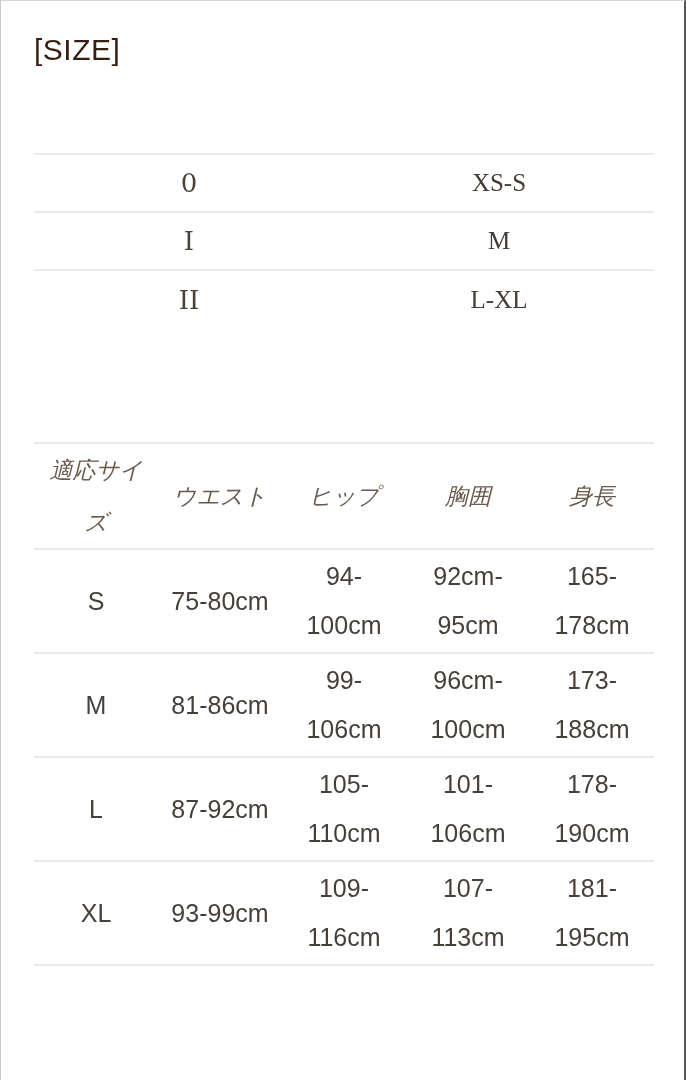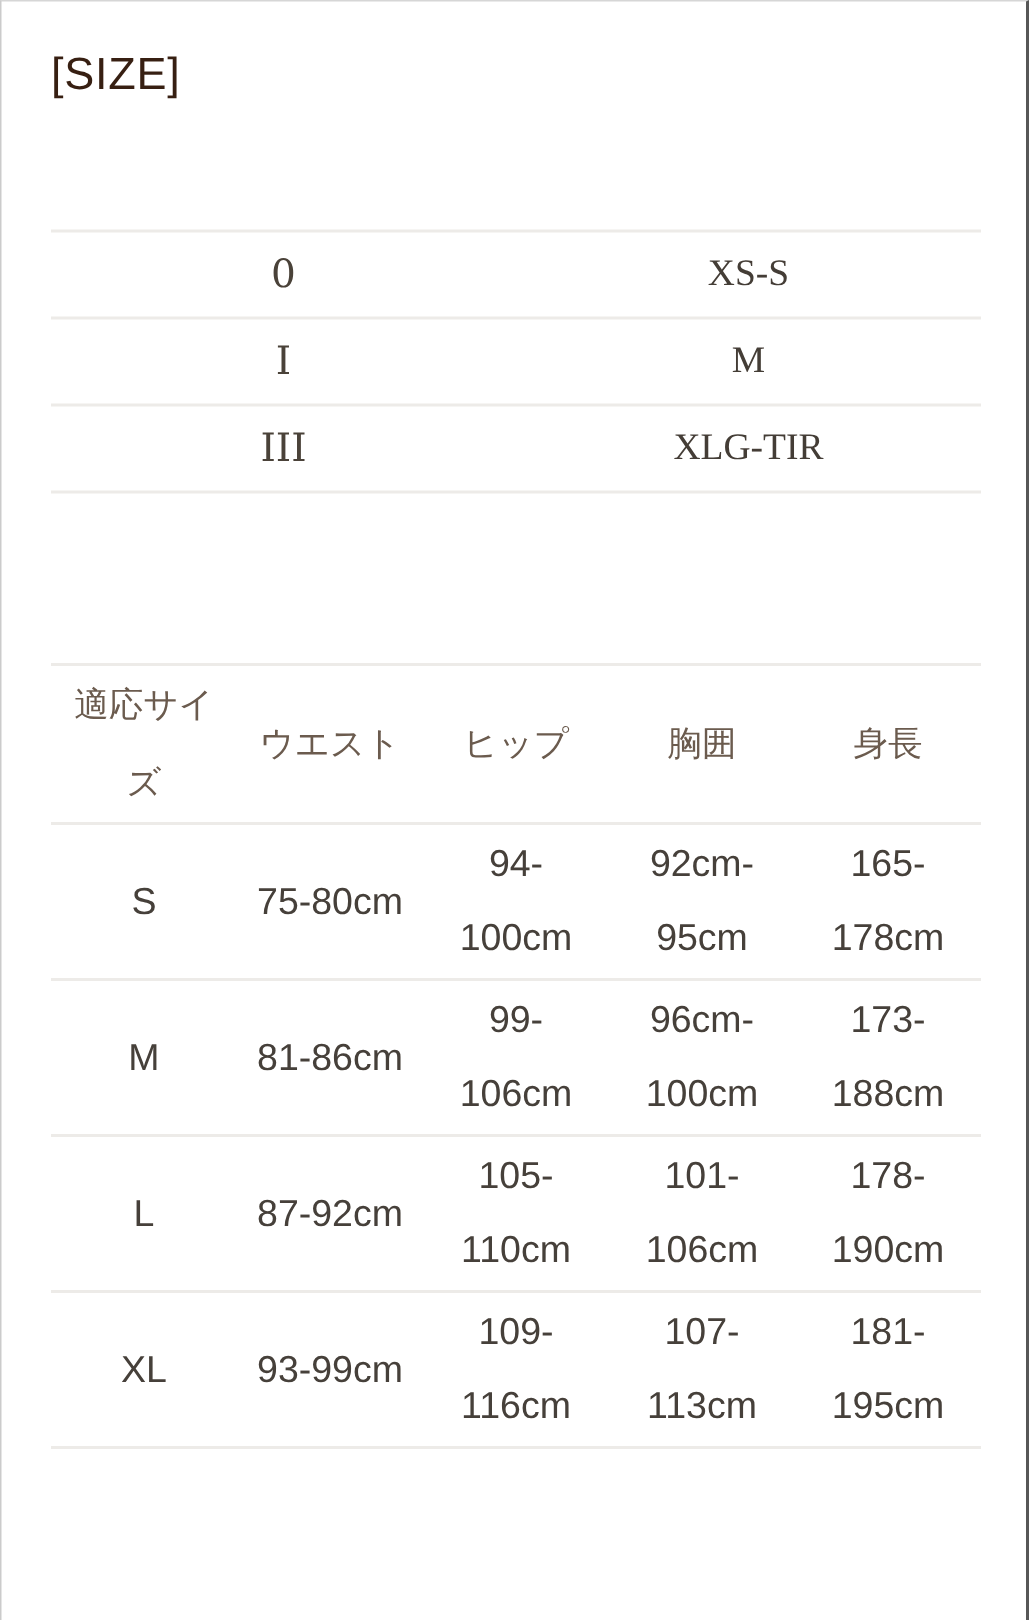--- a/index.html
+++ b/index.html
@@ -50,20 +50,21 @@
     font-family: Liberation Serif, serif;
     font-size: 25px;
     color: #443d36;
   }
   .measurements-table th {
     height: 104px;
     font-family: "DejaVu Serif", "Liberation Serif", serif;
     font-size: 23px;
     line-height: 52px;
     color: #6b5b4e;
+    font-style: italic;
   }
   .measurements-table td {
     height: 104px;
     font-family: "Liberation Sans", sans-serif;
     font-size: 25px;
     line-height: 49px;
     color: #46403a;
   }
 </style>
 </head>
@@ -74,23 +75,23 @@
 <table class="size-code-table">
   <tbody>
     <tr>
       <td class="code-cell">0</td>
       <td class="code-value-cell">XS-S</td>
     </tr>
     <tr>
       <td class="code-cell">I</td>
       <td class="code-value-cell">M</td>
     </tr>
-    <tr class="last">
-      <td class="code-cell">III</td>
-      <td class="code-value-cell">XLG-TIR</td>
+    <tr>
+      <td class="code-cell">II</td>
+      <td class="code-value-cell">L-XL</td>
     </tr>
   </tbody>
 </table>
 
 <table class="measurements-table">
   <tbody>
     <tr>
       <th>適応サイ
 ズ</th>
       <th>ウエスト</th>

